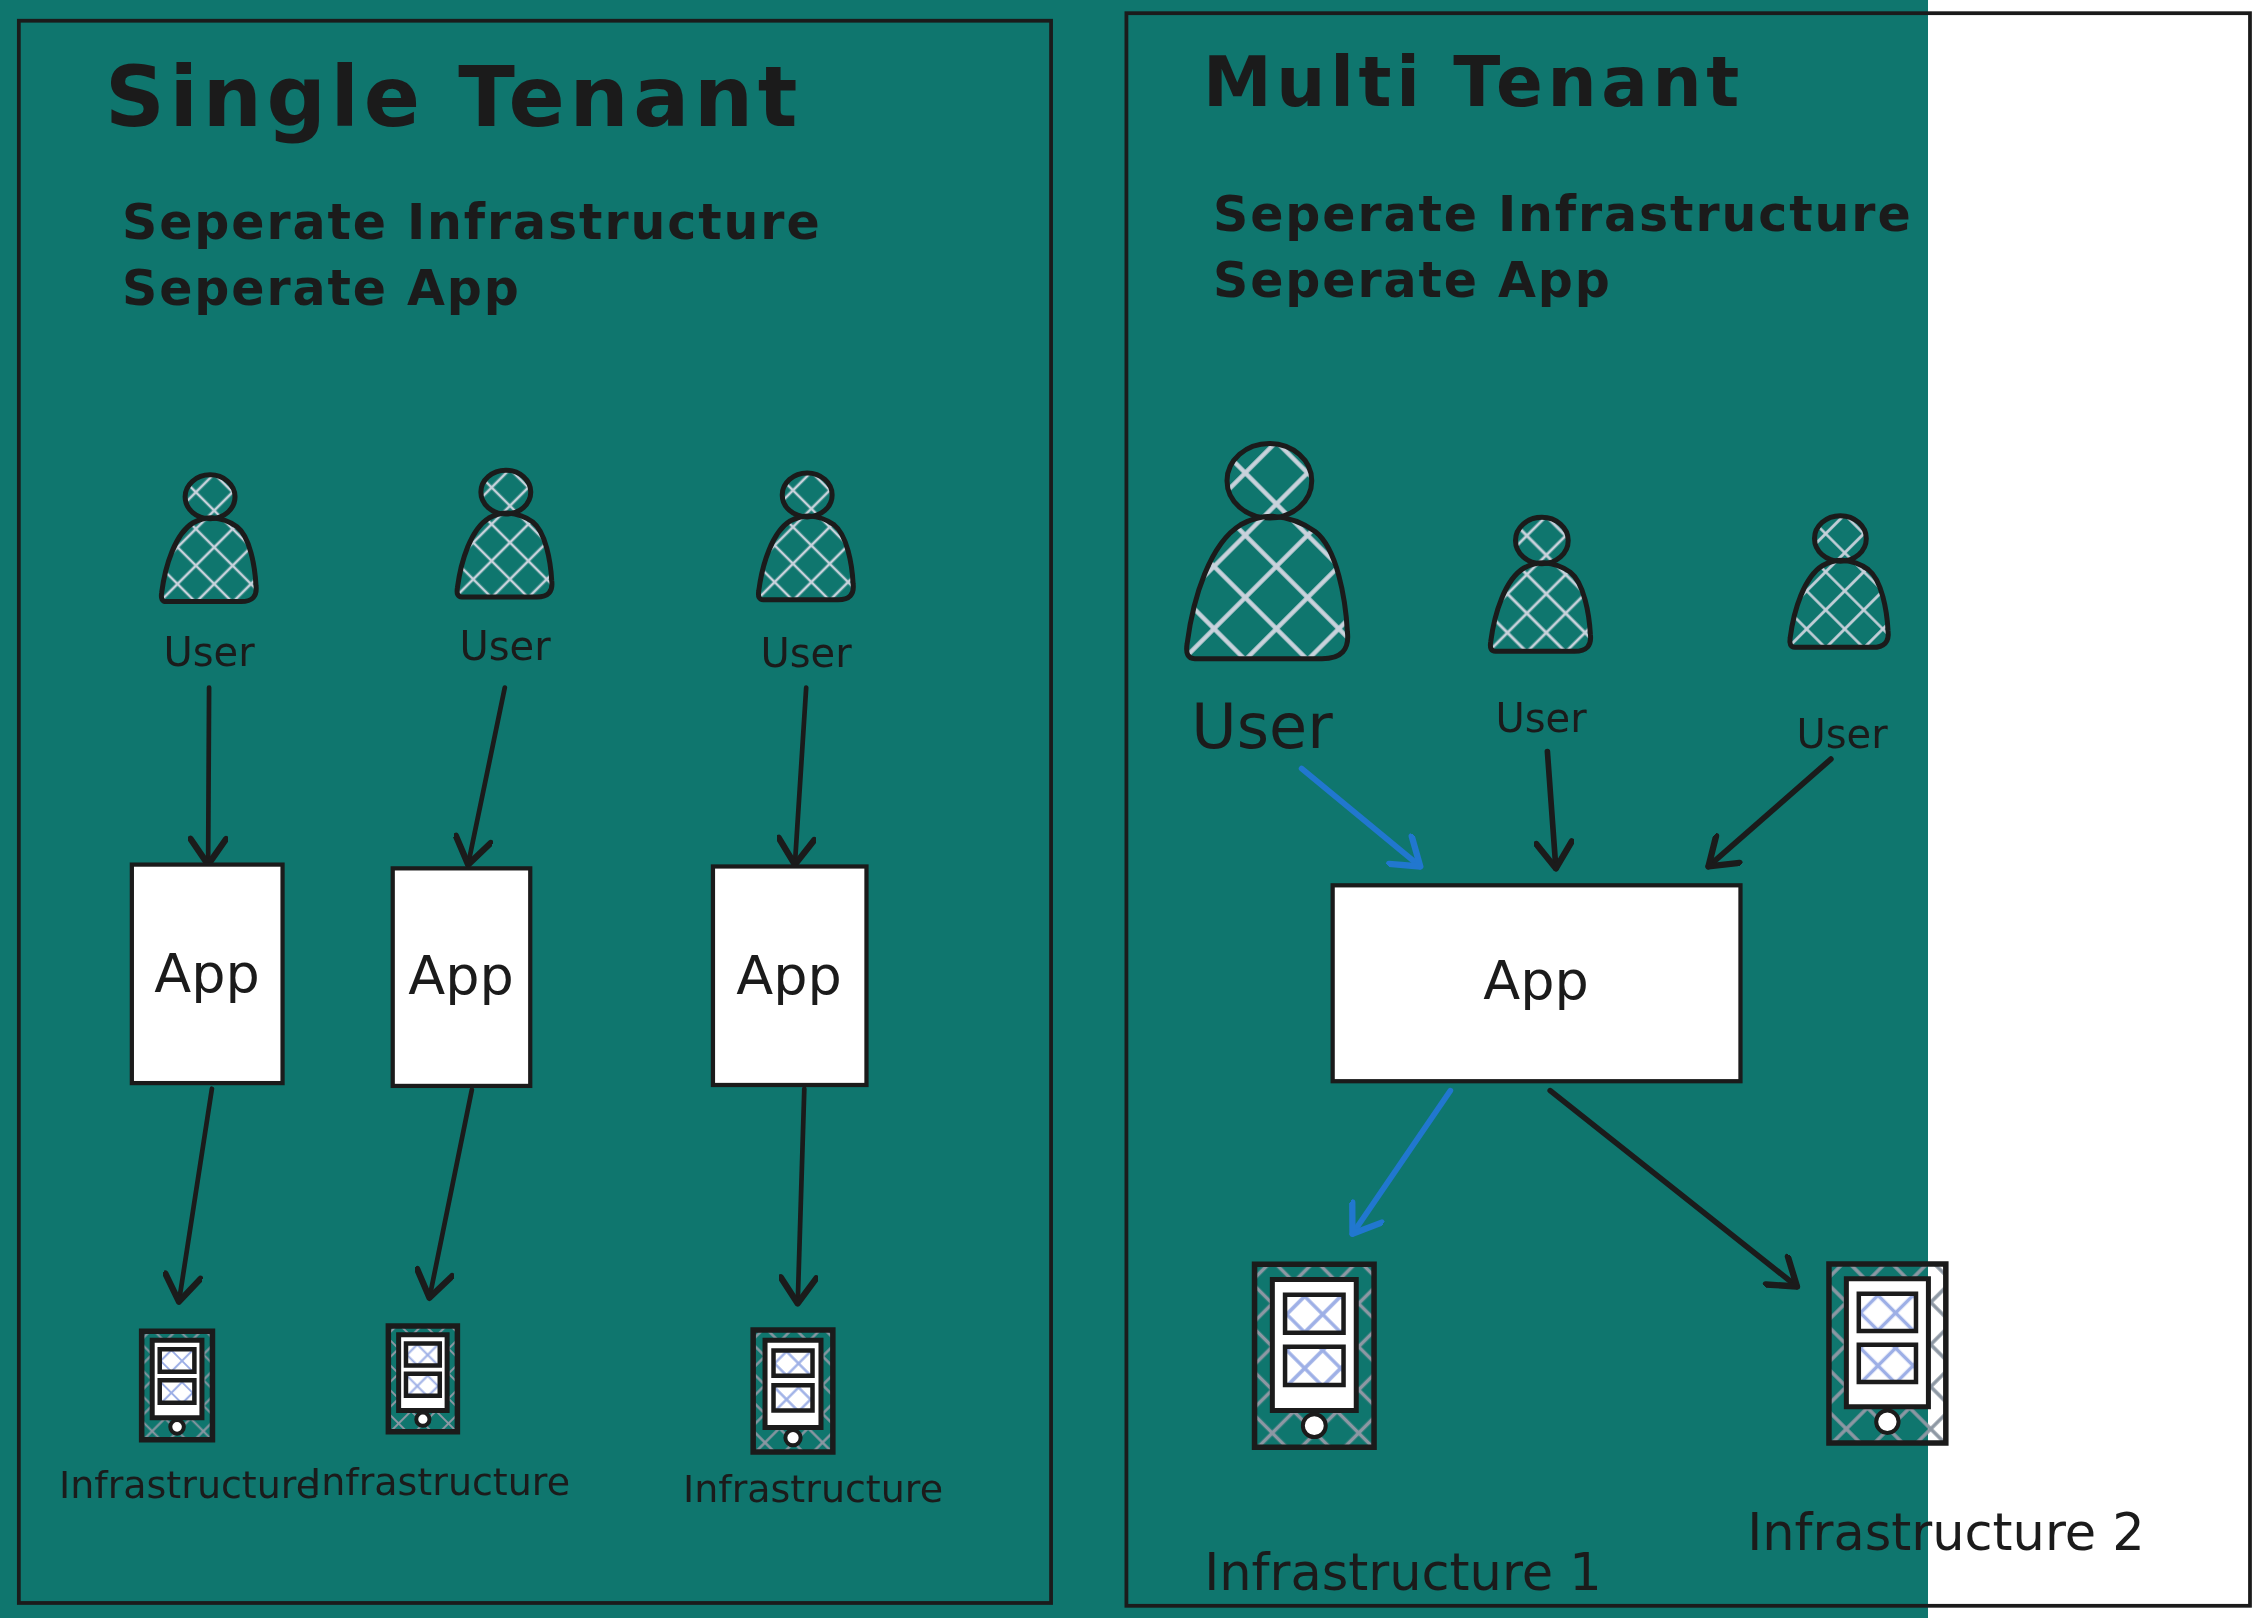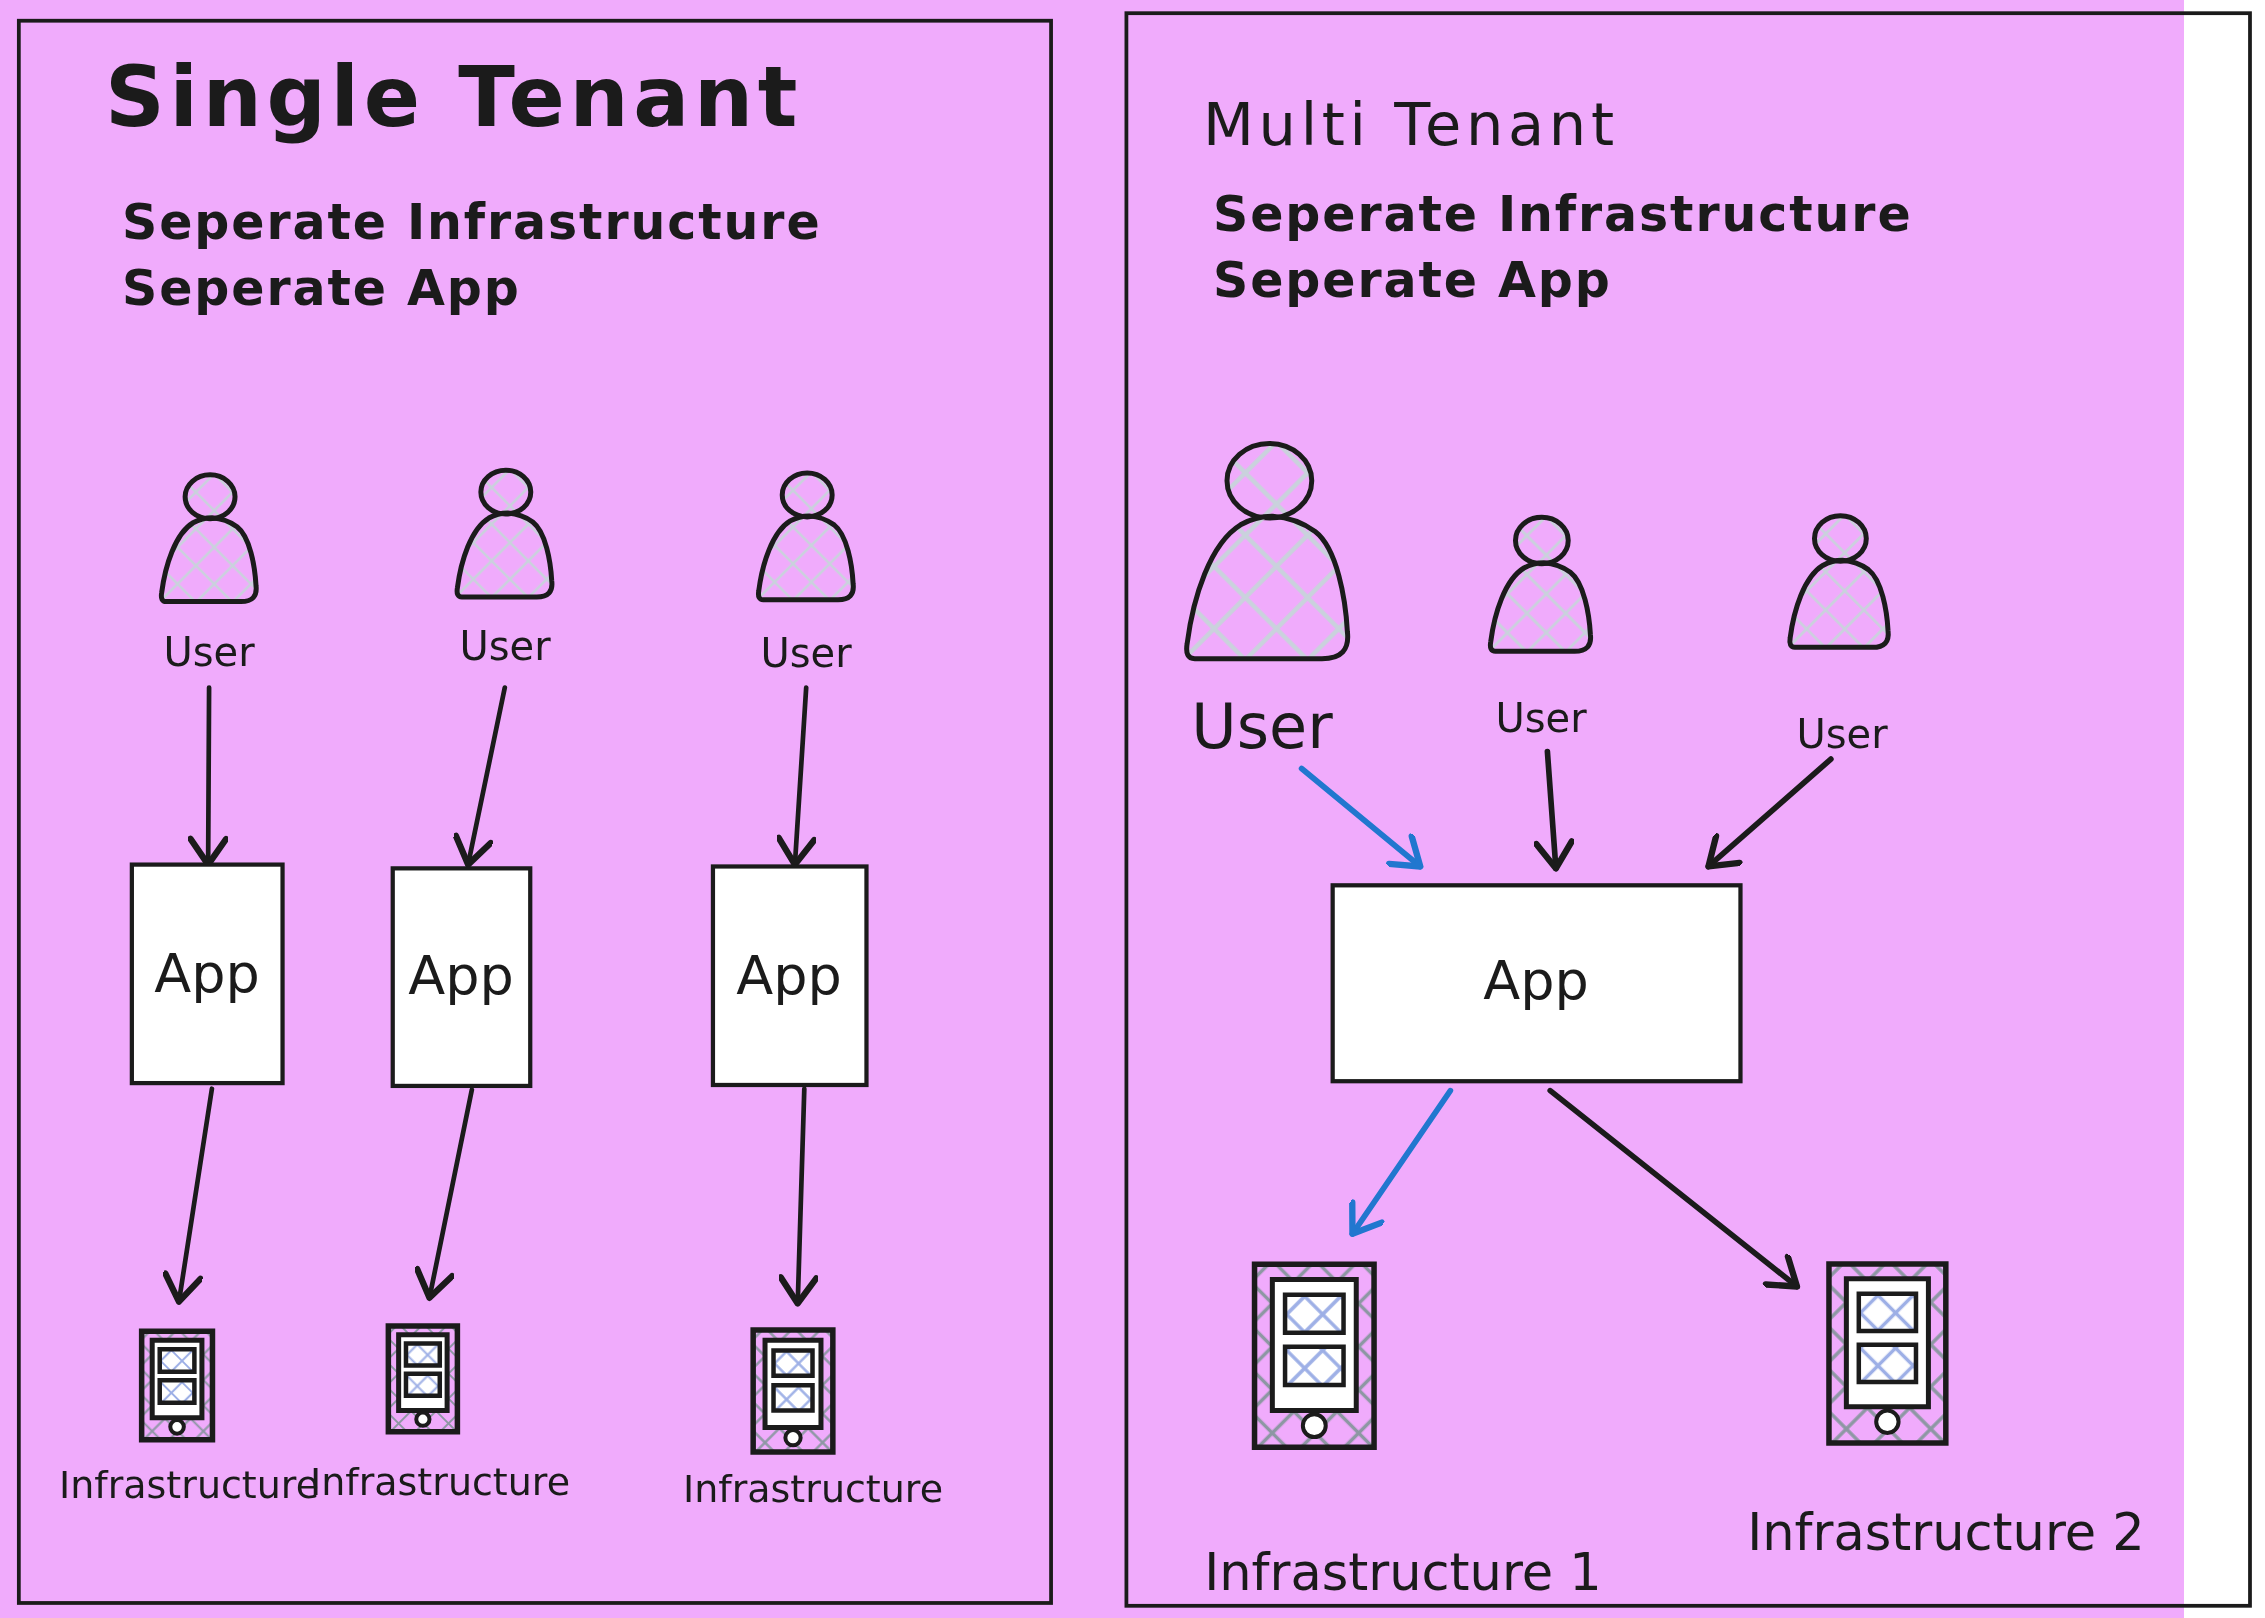--- a/index.html
+++ b/index.html
@@ -1,21 +1,21 @@
 <!DOCTYPE html>
 <html style="font-size:15px"><head>
 <meta charset="utf-8">
 <style>
   html,body{margin:0;padding:0;background:#ffffff;width:2266px;height:1619px;overflow:hidden;}
-  .canvas{position:relative;width:2184px;height:1619px;font-family:"DejaVu Sans",sans-serif;color:#1b1b1b;background:#f0abfc;}
+  .canvas{position:relative;width:1928px;height:1619px;font-family:"DejaVu Sans",sans-serif;color:#1b1b1b;background:#0f766e;}
   svg.layer{position:absolute;left:0;top:0;}
   .txt{position:absolute;white-space:nowrap;color:#1b1b1b;line-height:1.1;}
   .ctr{transform:translate(-50%,-50%);}
   .title{font-size:83px;font-weight:700;letter-spacing:4.7px;}
-  .title-r{font-size:59px;font-weight:400;letter-spacing:4.7px;margin-top:48px;}
+  .title-r{font-size:69px;font-weight:700;letter-spacing:4.7px;}
   .sub{font-size:49px;font-weight:700;letter-spacing:1.9px;}
   .lbl-user{font-size:40px;font-weight:400;}
   .lbl-user-big{font-size:62px;font-weight:400;}
   .lbl-app{font-size:54px;font-weight:400;}
   .lbl-infra{font-size:38px;font-weight:400;}
   .lbl-infra-r{font-size:51px;font-weight:400;}
 </style>
 </head>
 <body>
 

